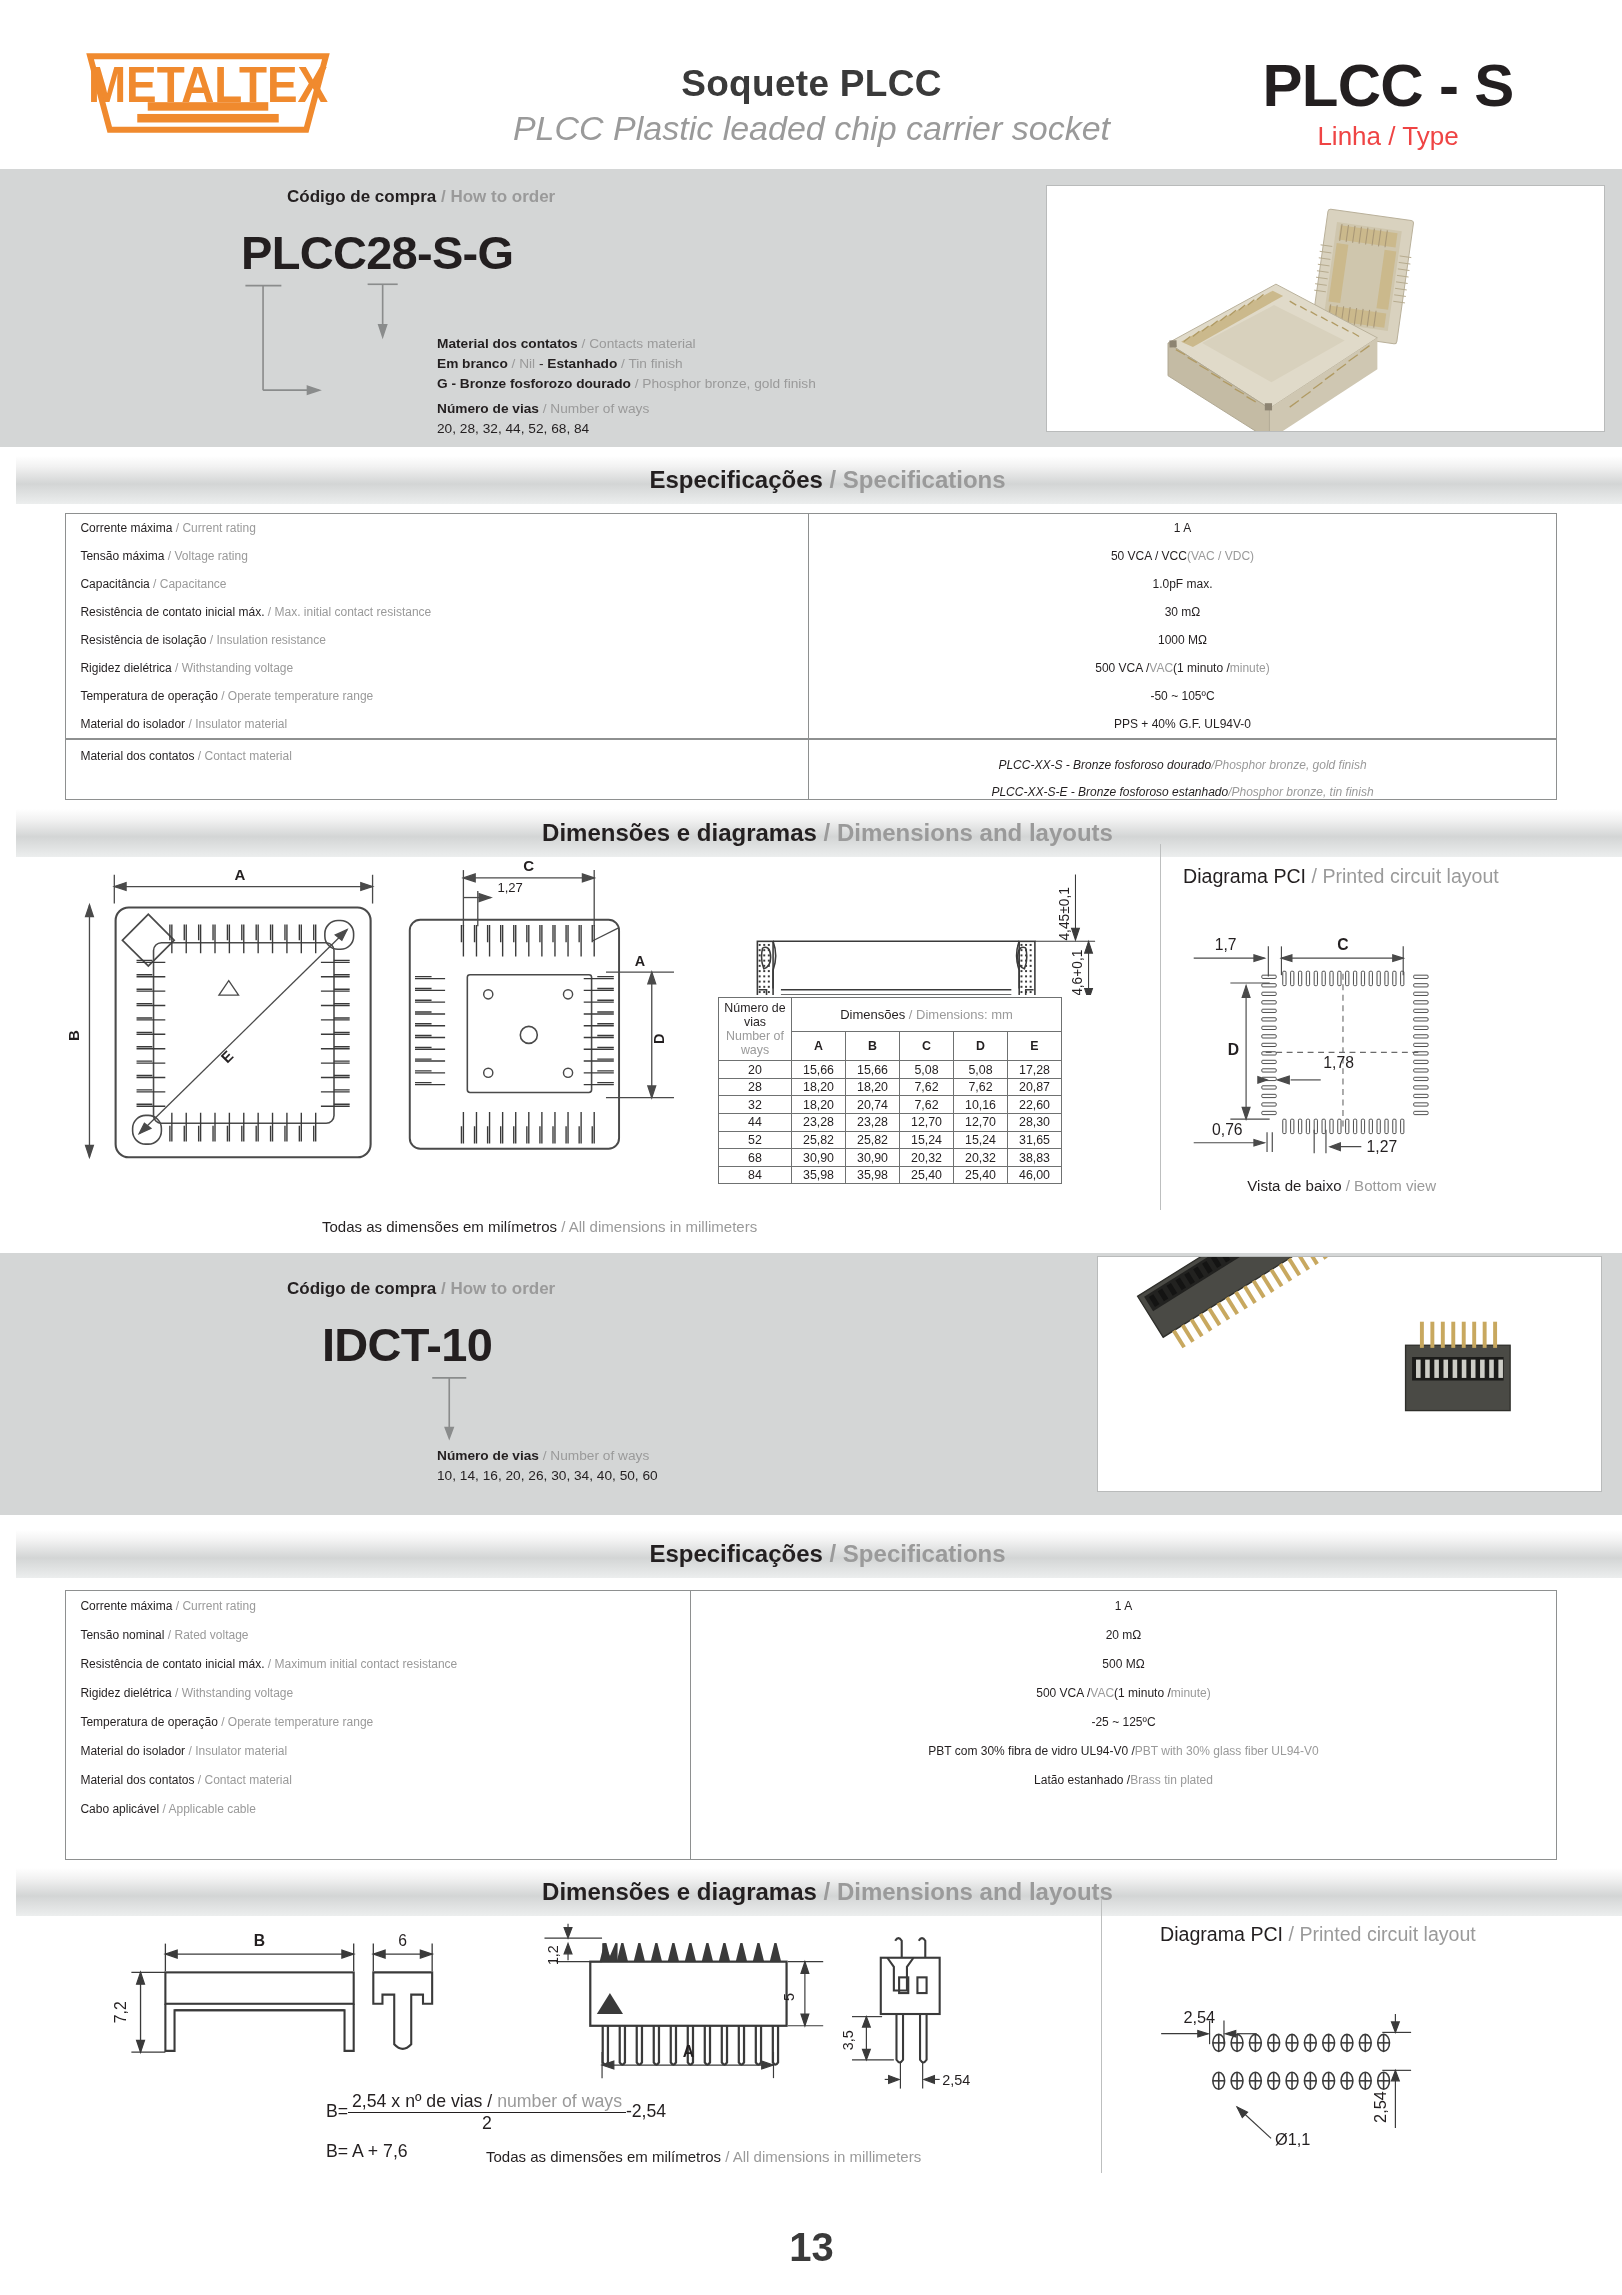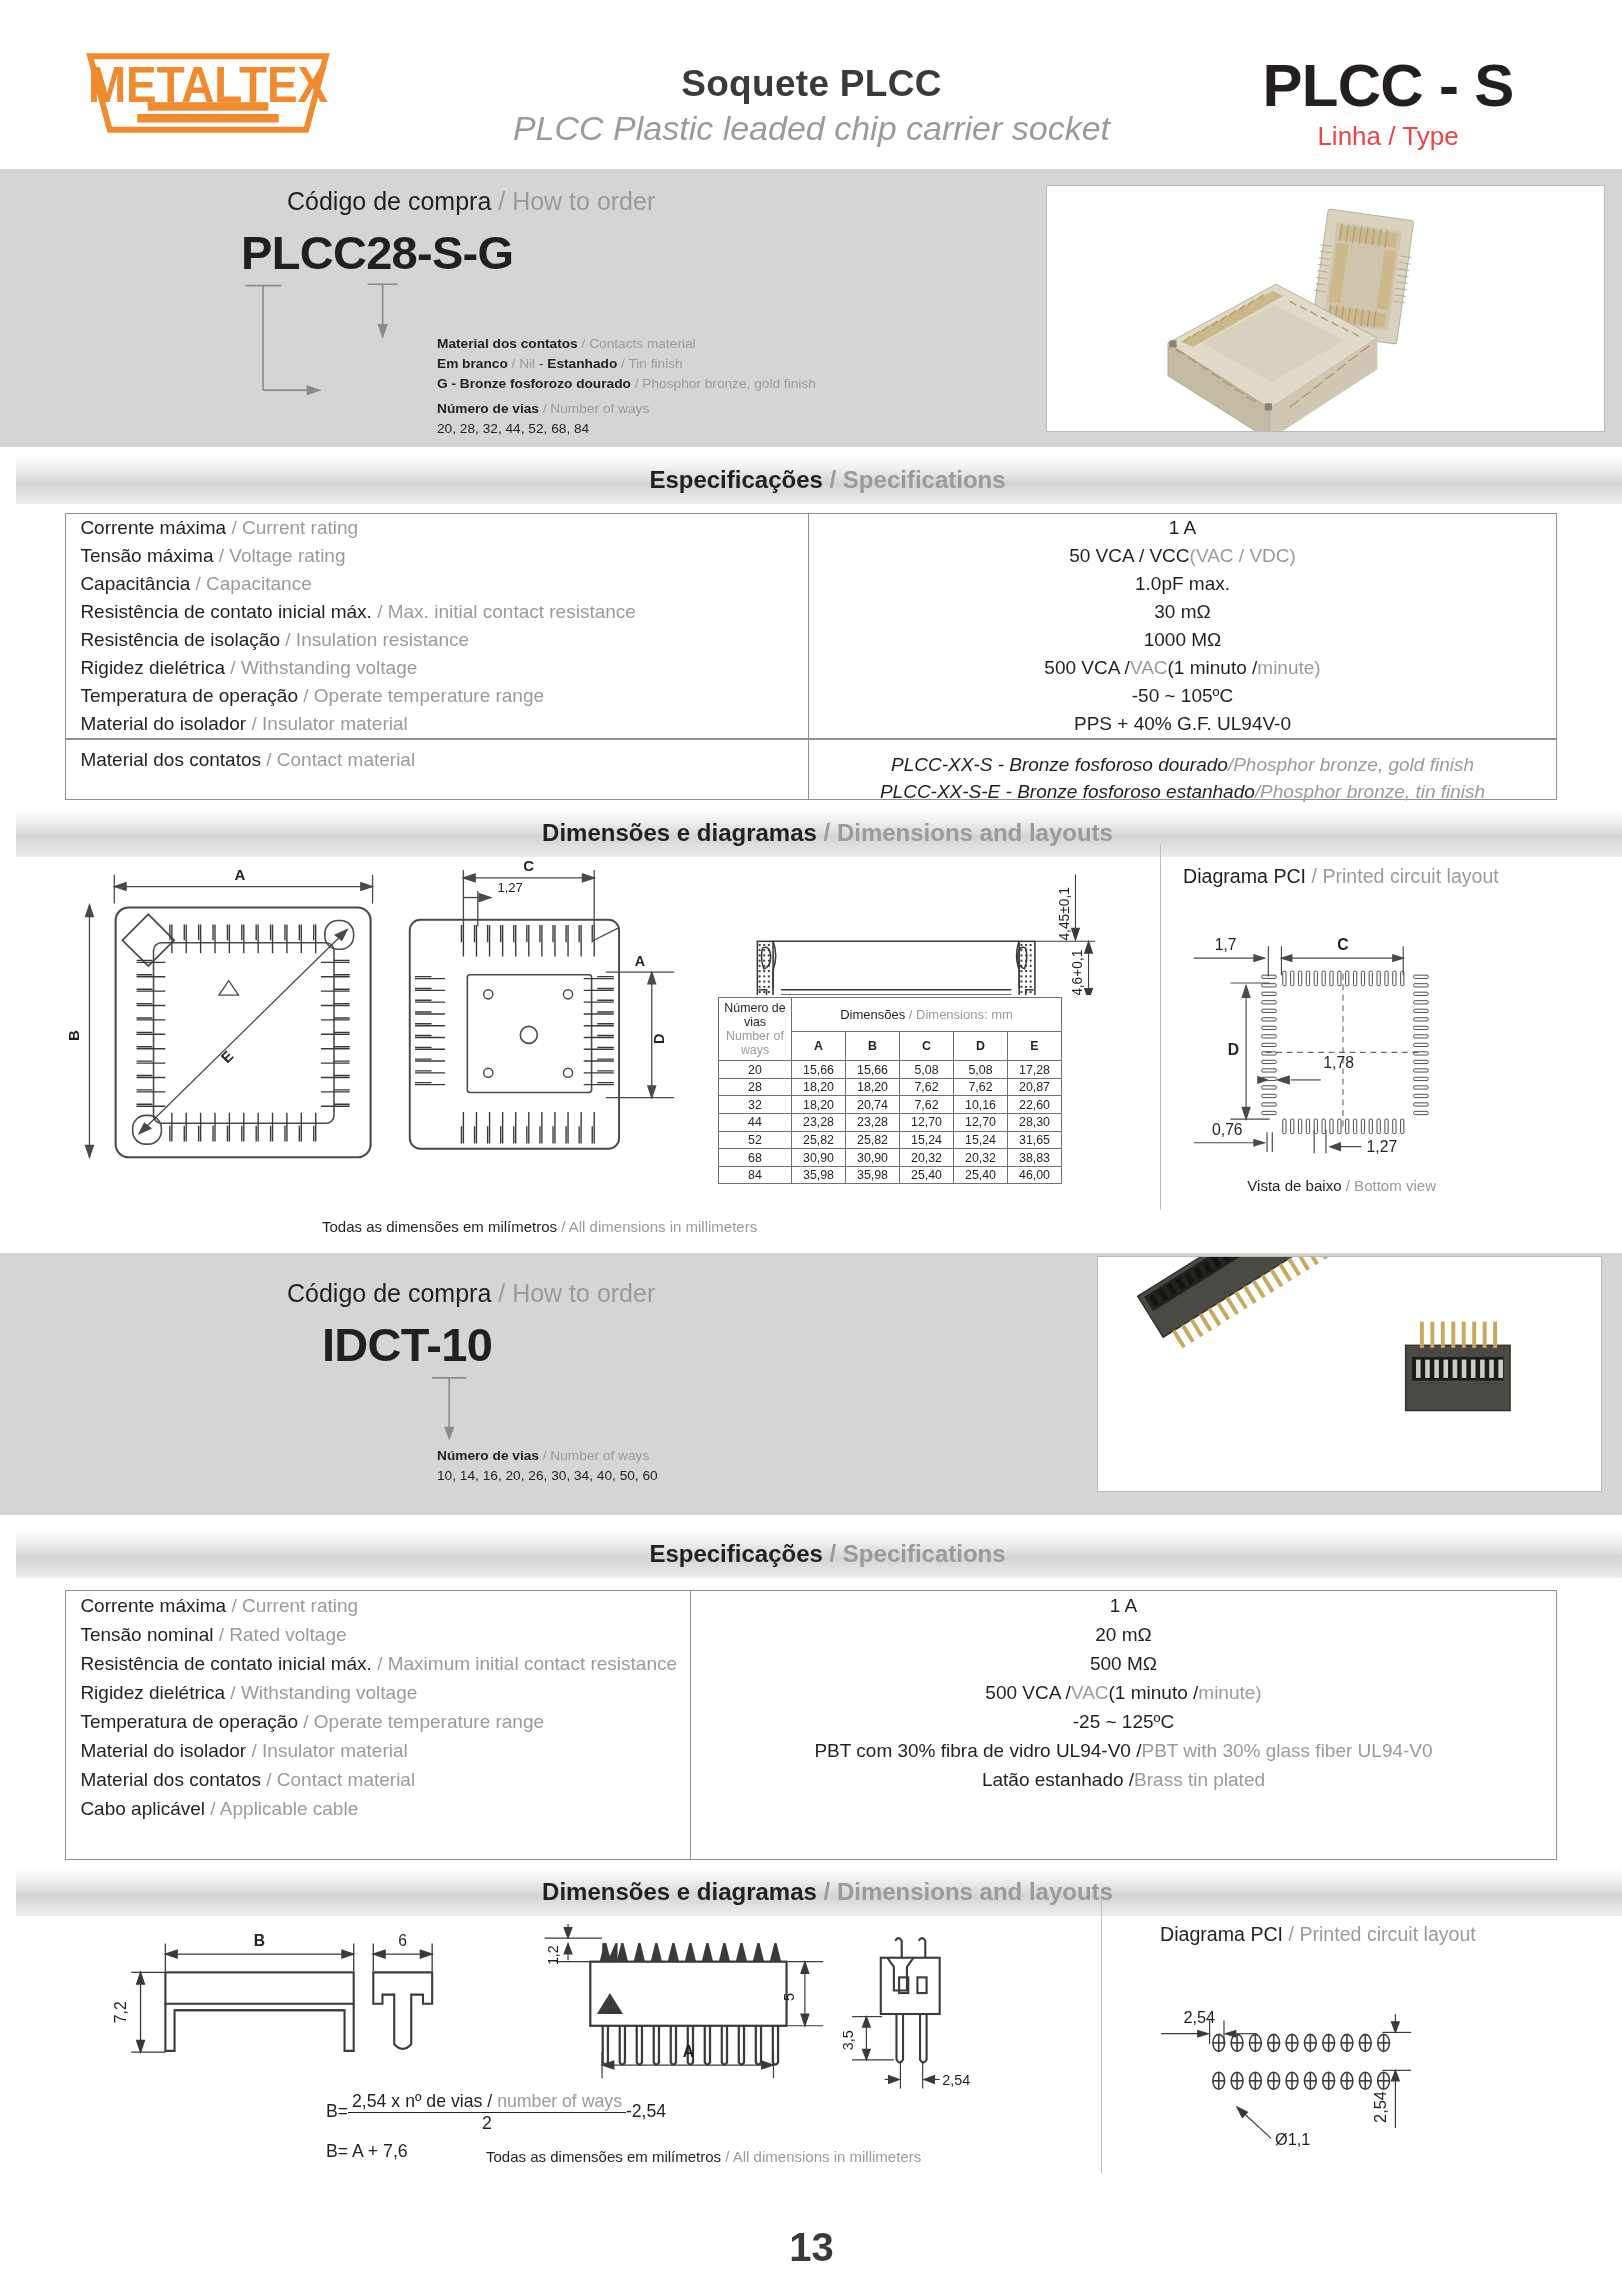--- a/index.html
+++ b/index.html
@@ -19,38 +19,38 @@
   #title-pt { font-size:37px; font-weight:bold; letter-spacing:0.3px; color:#3a3a3a; }
   #title-en { font-size:34px; font-style:italic; color:#9a9a9a; margin-top:3.9px; }
   #type-block { position:absolute; right:65px; top:51px; text-align:center; width:340px; }
   #type-code { font-size:60px; font-weight:bold; letter-spacing:-0.7px; color:#231f20; }
   #type-sub { font-size:26px; color:#ef4444; margin-top:1.3px; }
 
   
   .order-panel { position:absolute; left:0; width:1623px; background:#d4d6d6; }
   #order1 { top:169px; height:278px; }
   #order2 { top:1253px; height:262px; }
-  .order-title { position:absolute; font-size:25px; }
+  .order-title { position:absolute; font-size:17px;font-weight:bold; }
   .order-code { position:absolute; font-size:47px; font-weight:bold; color:#231f20; letter-spacing:-0.7px; }
   .ann { position:absolute; font-size:13.7px; line-height:1.45; }
   .ann b { font-weight:bold; }
   .photo { position:absolute; background:#fff; border:0.7px solid #b9bbbb; overflow:hidden; }
 
   
   .sec-bar {
     position:absolute; left:16px; width:1623px; height:48px;
     background:linear-gradient(to bottom,#ffffff 0%,#f2f2f2 22%,#d3d5d5 58%,#eceeee 100%);
     text-align:center; line-height:48px; font-size:24px; font-weight:bold;
   }
 
   
   .spec { position:absolute; border:1.3px solid #8e9090; background:#fff; display:flex; }
   .spec .col-l { width:743px; border-right:1.3px solid #8e9090; }
   .spec .col-r { flex:1; }
-  .spec .row { font-size:19px; padding:0 0 0 14.4px; display:flex; align-items:center; }
+  .spec .row { font-size:12px; padding:0 0 0 14.4px; display:flex; align-items:center; }
   .spec .col-r .row { justify-content:center; padding-left:0; }
   .spec .sep { border-top:2.6px solid #8e9090; }
 
   
   #dimtable { position:absolute; left:718px; top:997px; border-collapse:collapse; font-size:12.4px; }
   #dimtable th, #dimtable td { border:1px solid #6f7171; text-align:center; padding:1.3px 0; }
   #dimtable .hdr-ways { width:73px; font-weight:normal; line-height:1.15; padding:2.6px 2.6px; }
   #dimtable .hdr-dim { font-weight:normal; font-size:13px; padding:2px 0; }
   #dimtable td.num, #dimtable th.letter { width:54px; }
   #dimtable tbody td { height:16.4px; }

